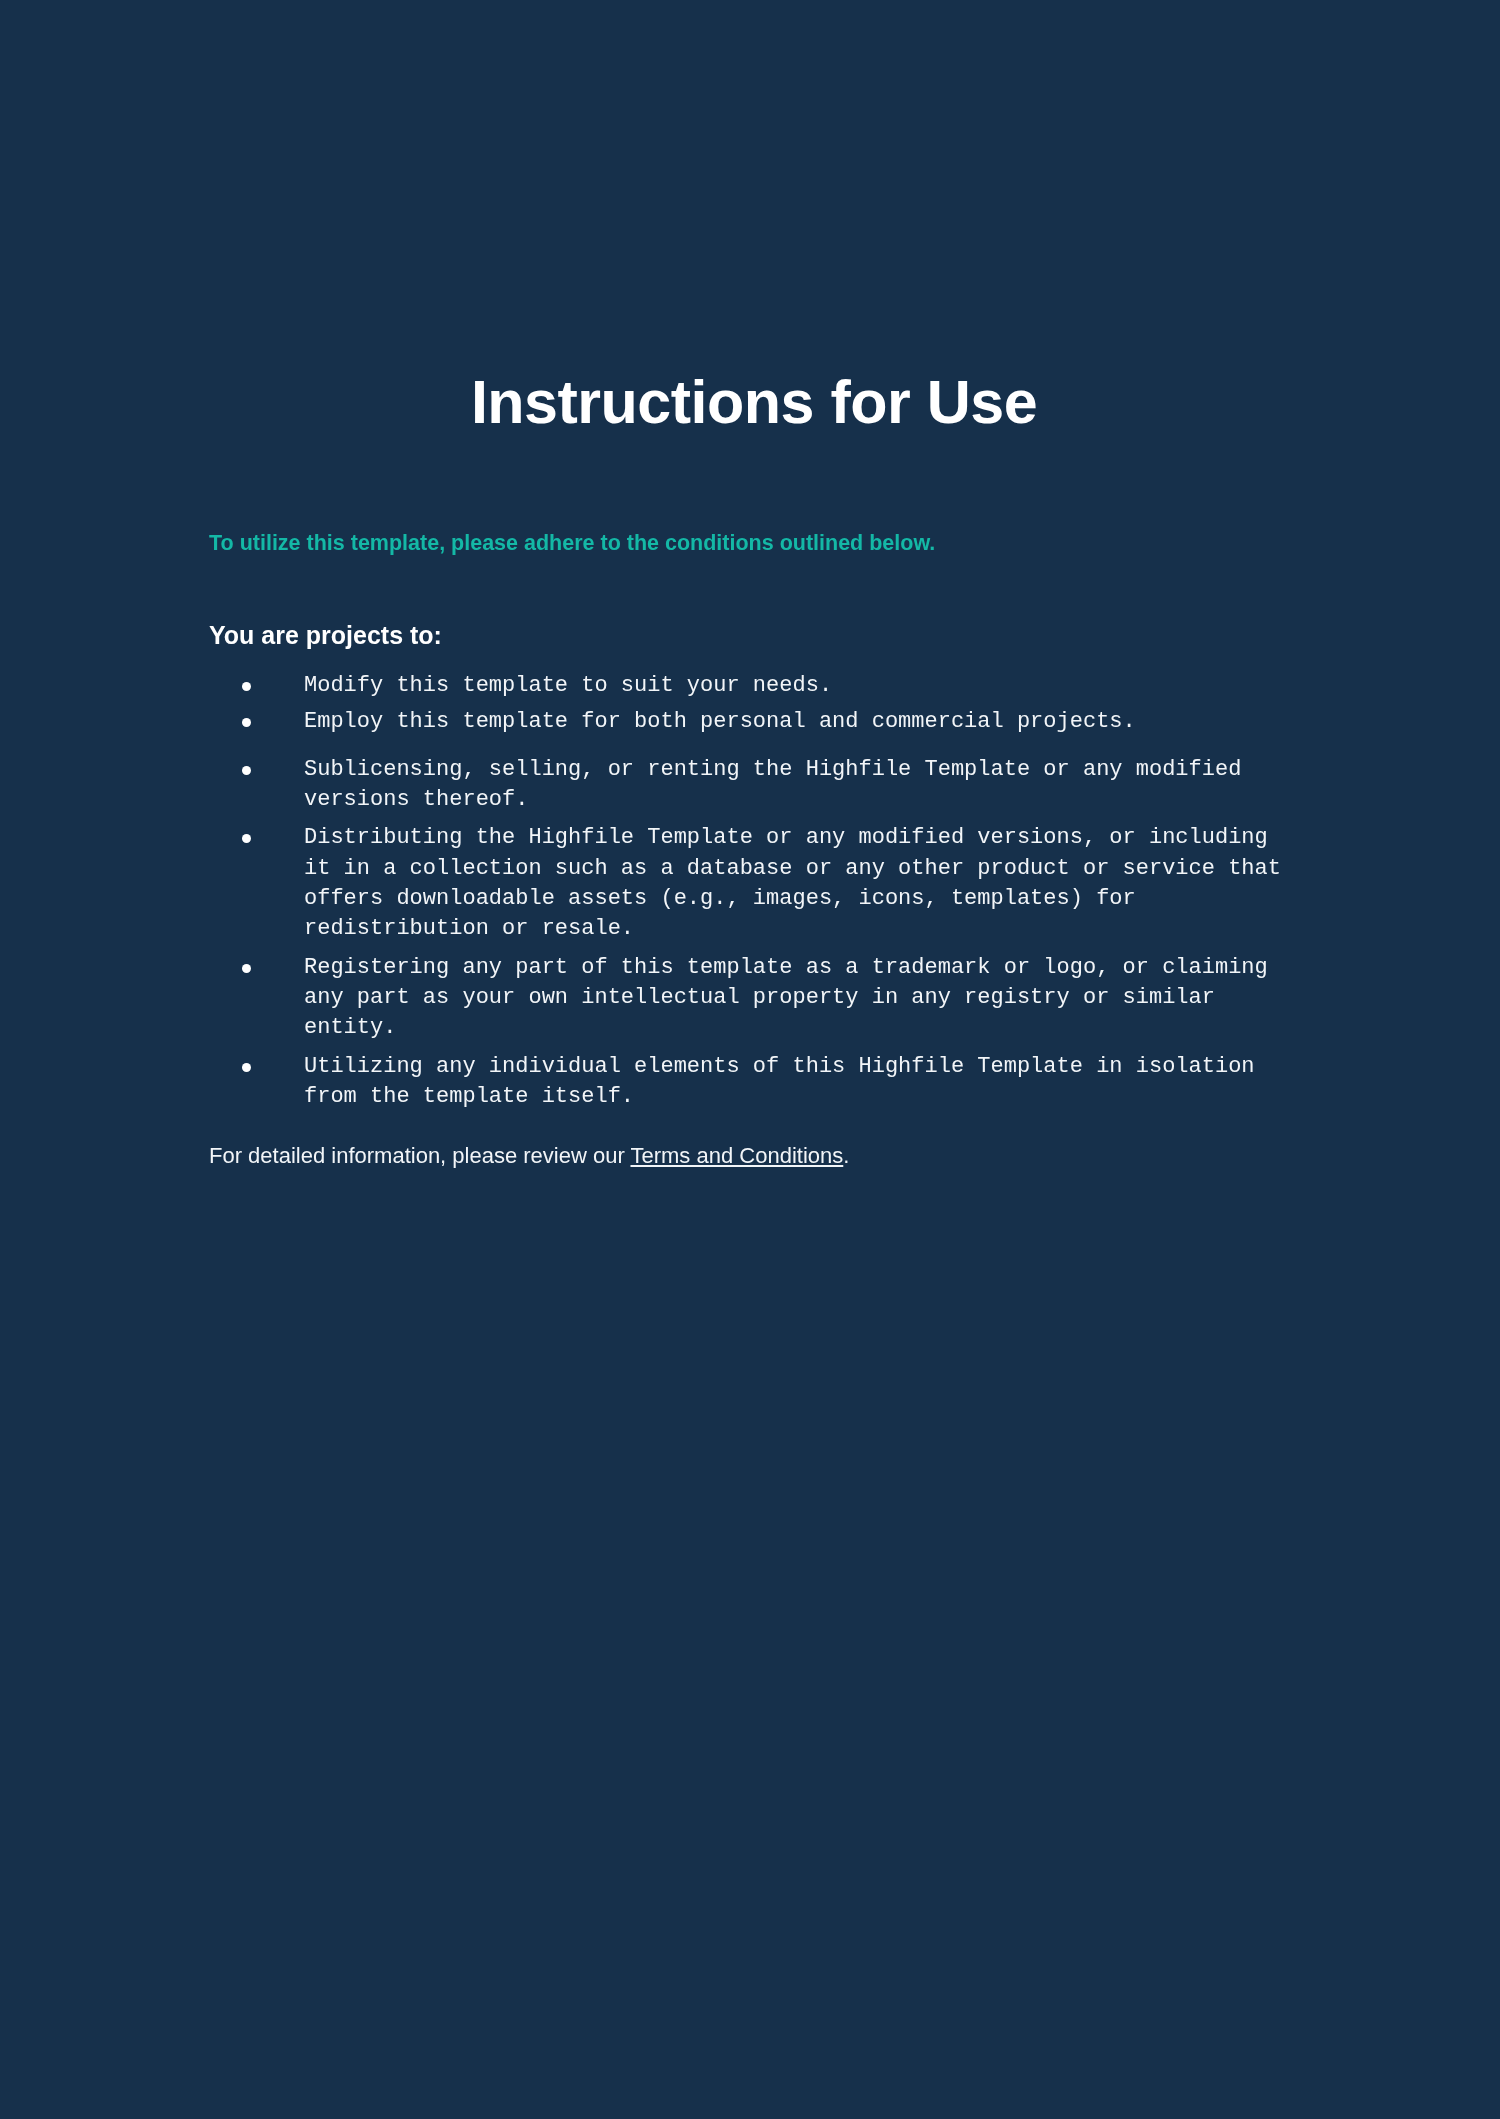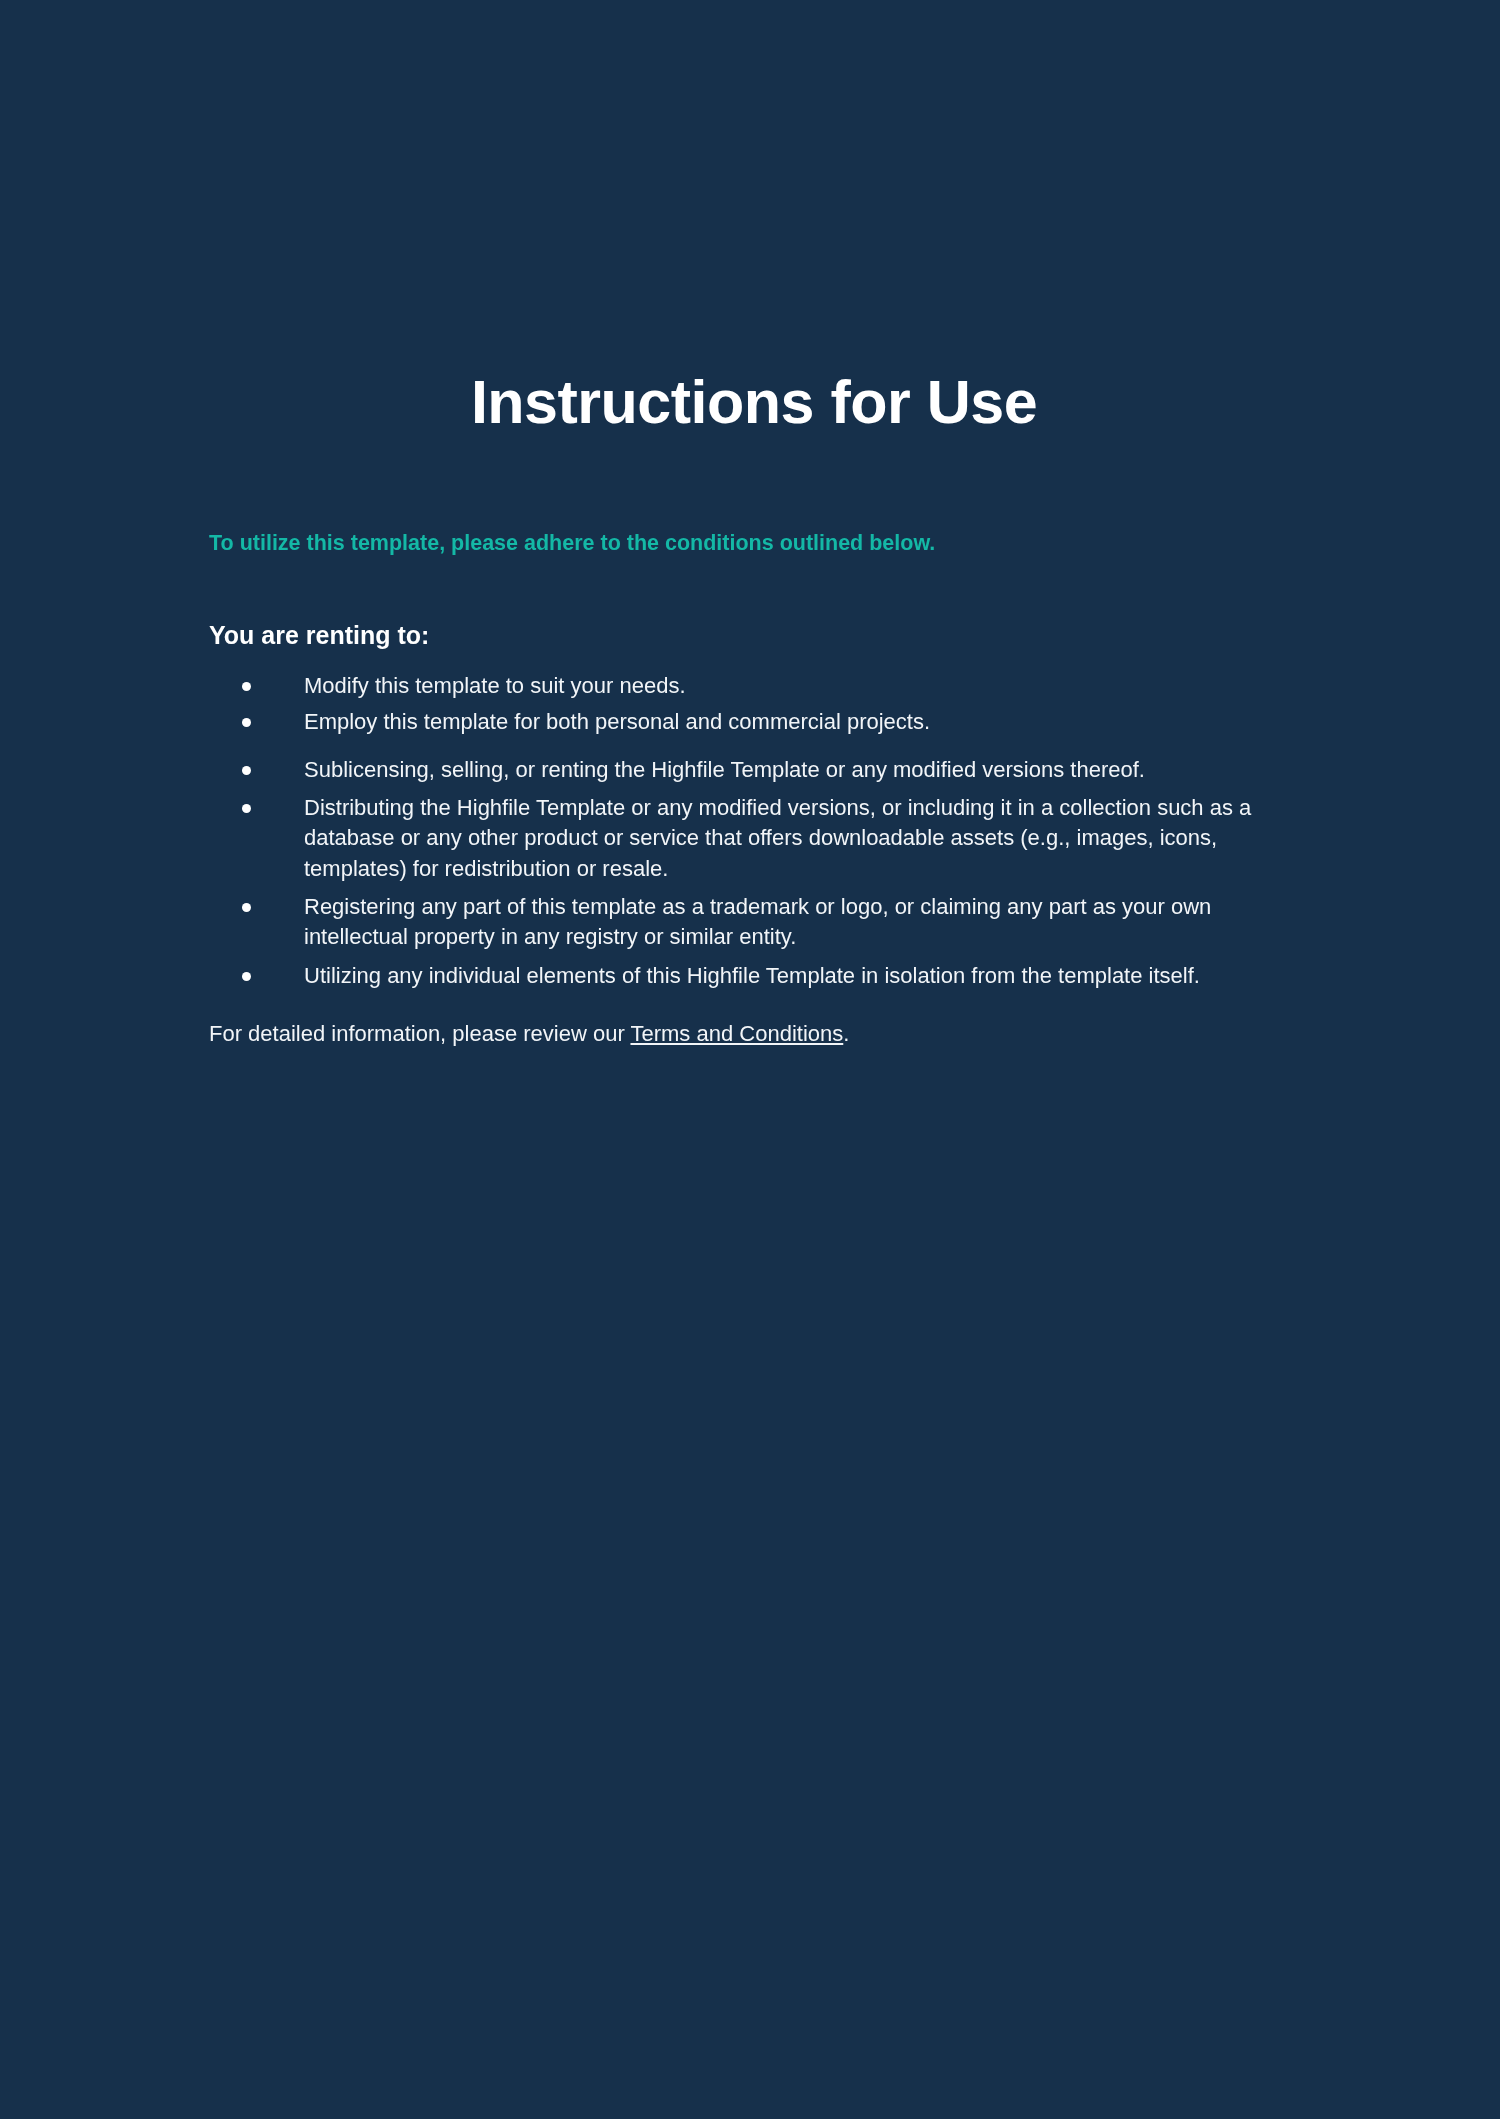--- a/index.html
+++ b/index.html
@@ -49,20 +49,21 @@
     color: #ffffff;
   }
   .section-heading.small {
     margin-top: 33px;
     font-size: 21.5px;
   }
   ul.rules {
     list-style: none;
     margin: 17px 0 0 0;
     padding: 0;
+    font-family: Liberation Mono, monospace;
   }
   ul.rules li {
     position: relative;
     padding-left: 95px;
     margin-bottom: 8px;
     font-size: 22px;
     line-height: 1.38;
     color: #f2f5f8;
   }
   ul.rules li .bullet {
@@ -92,21 +93,21 @@
 </head>
 <body>
 
 <div class="page">
   <div class="content">
 
     <h1 class="doc-title">Instructions for Use</h1>
 
     <p class="intro">To utilize this template, please adhere to the conditions outlined below.</p>
 
-    <h2 class="section-heading">You are renting to:</h2>
+    <h2 class="section-heading">You are projects to:</h2>
 
     <ul class="rules tight">
       <li>
         <span class="bullet"></span>
         <span>Modify this template to suit your needs.</span>
       </li>
       <li>
         <span class="bullet"></span>
         <span>Employ this template for both personal and commercial projects.</span>
       </li>

